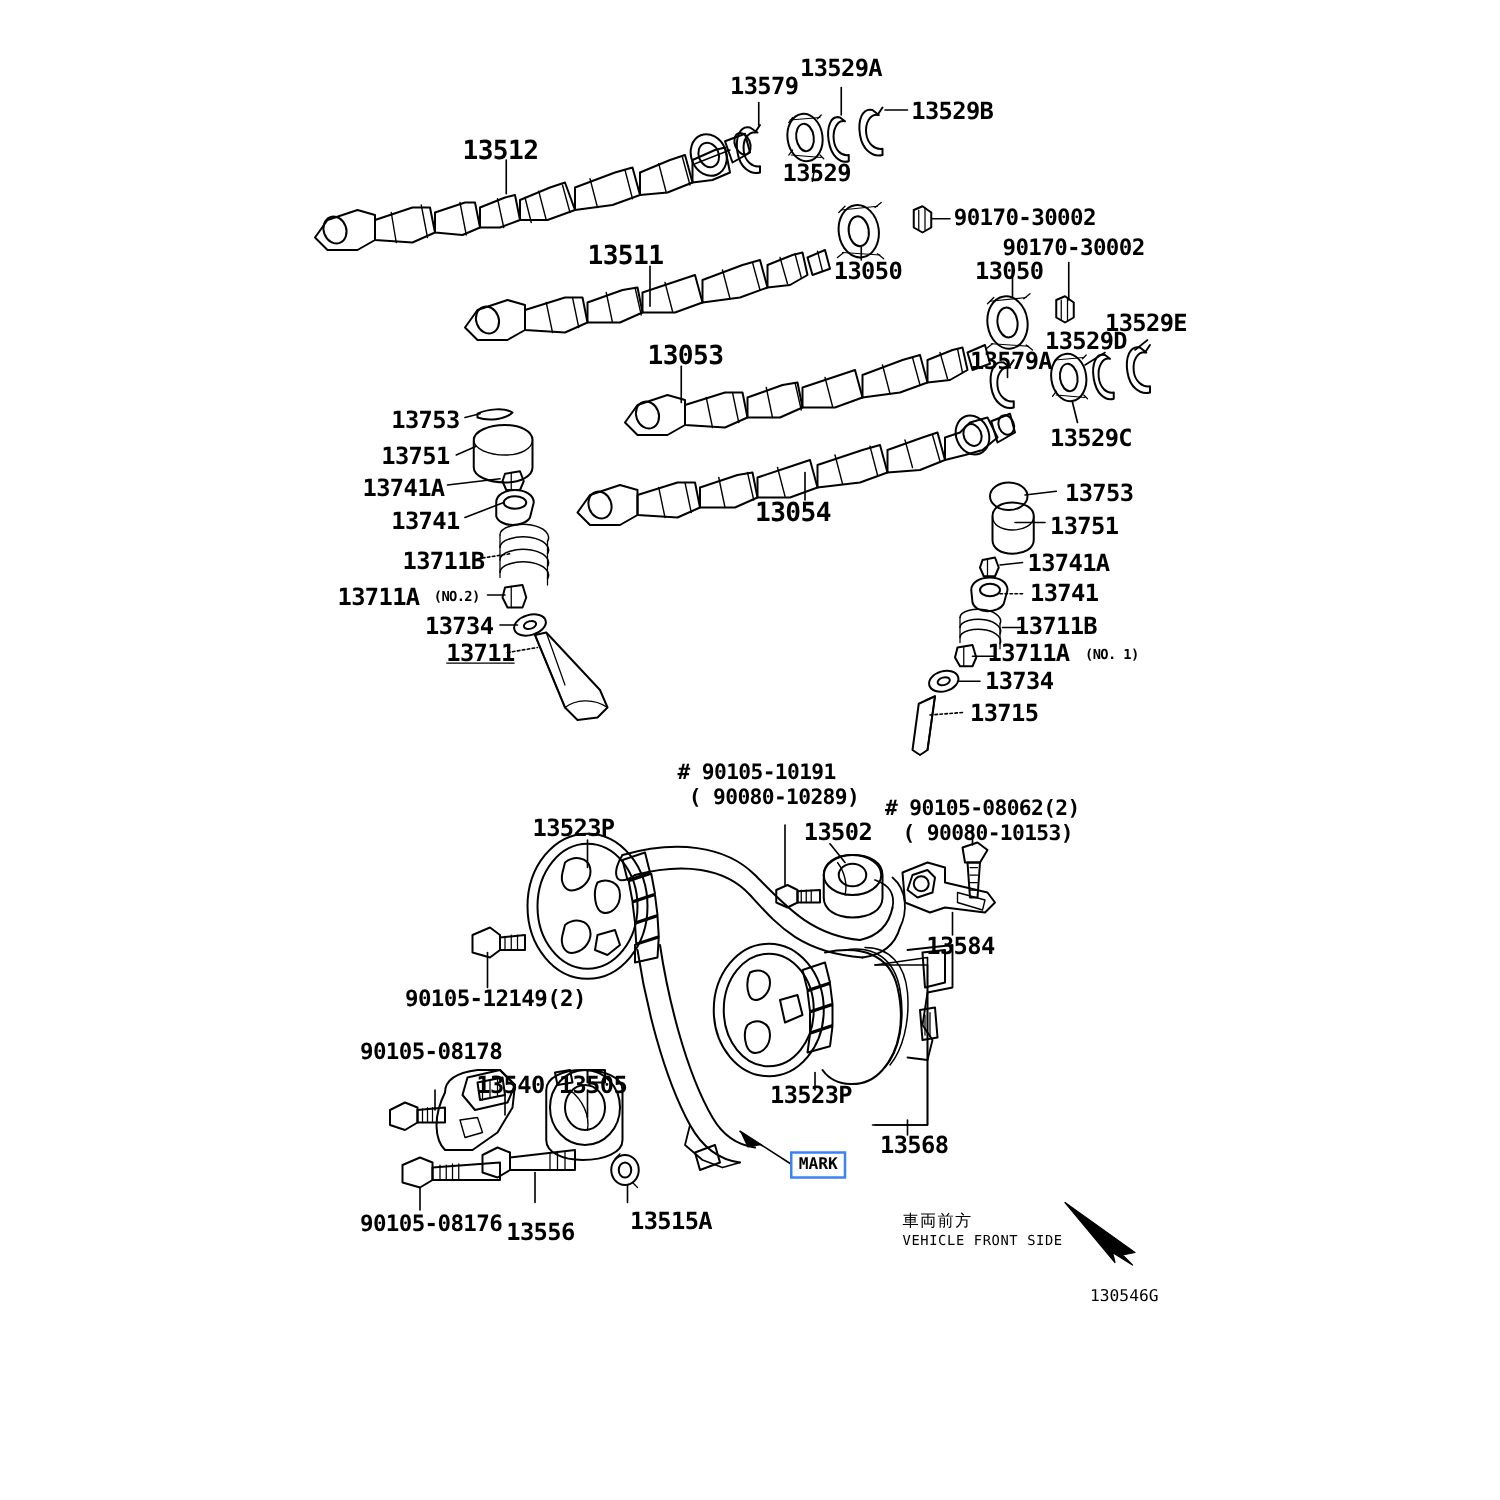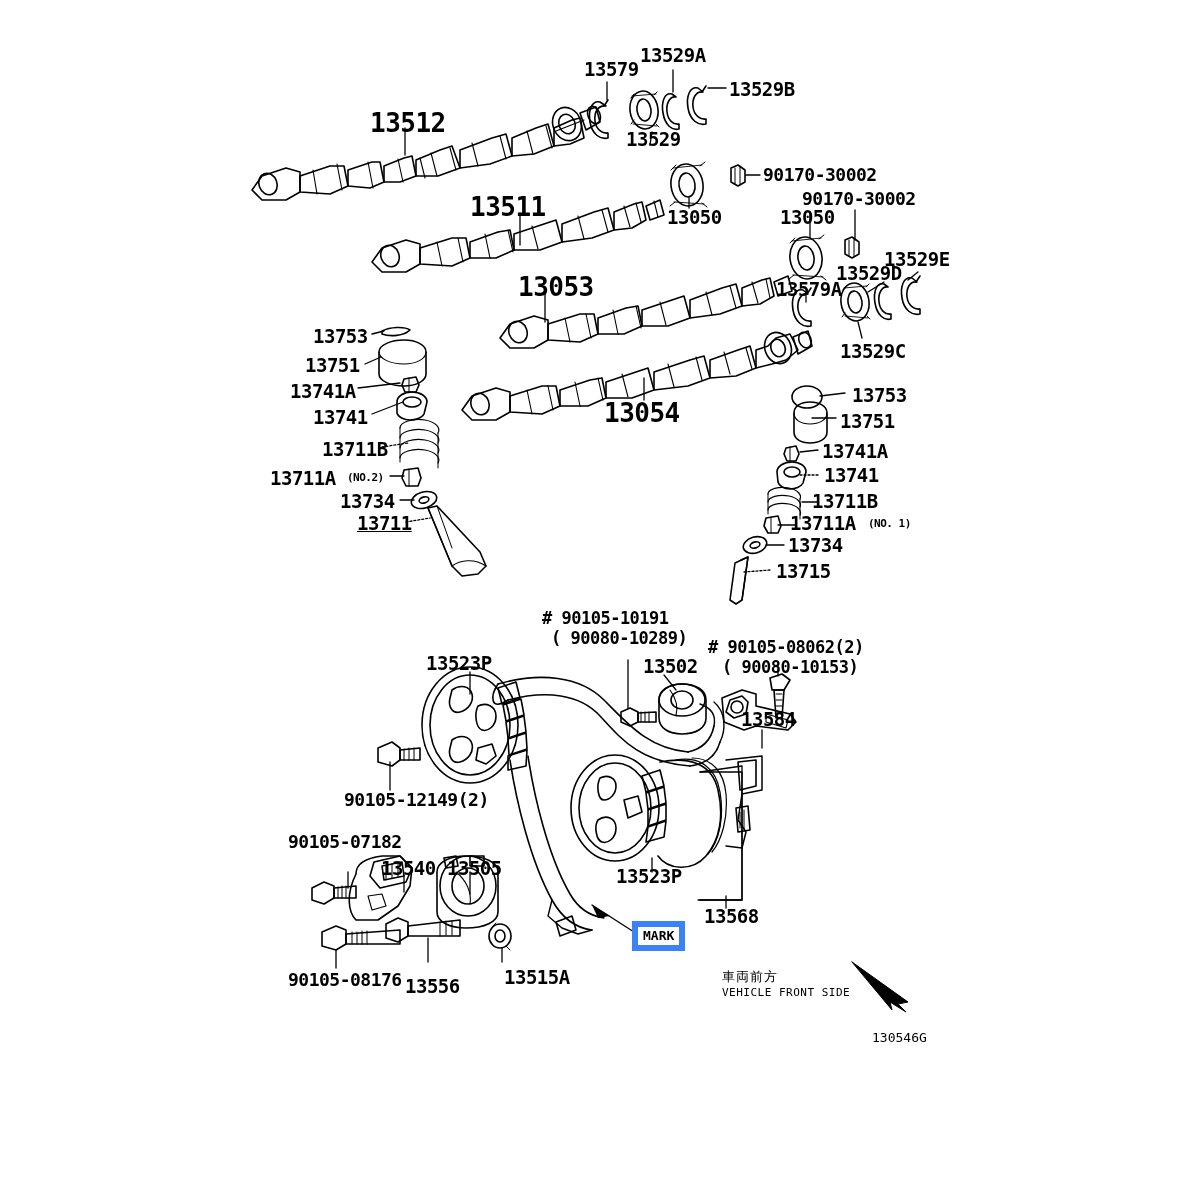--- a/index.html
+++ b/index.html
@@ -4,31 +4,31 @@
 <style>
   html,body{margin:0;padding:0;background:#ffffff;}
   body{width:1200px;height:1200px;font-family:"DejaVu Sans Mono",monospace;overflow:hidden;}
   #page{position:relative;width:1200px;height:1200px;background:#fff;}
 
   .diagram{position:absolute;left:0;top:0;width:1200px;height:1075px;}
   .diagram svg{position:absolute;left:0;top:0;}
 
   .lbl{position:absolute;white-space:nowrap;color:#000;
        font-family:"DejaVu Sans Mono",monospace;font-weight:700;letter-spacing:-0.5px;}
-  .s20{font-size:26px;}
+  .s20{font-size:21px;}
   .s19{font-size:19px;}
   .s18{font-size:18px;text-align:right;}
   .s17{font-size:17px;}
   .sub{font-size:11px;font-weight:700;letter-spacing:-0.5px;}
 
   .jp{font-family:"DejaVu Sans",sans-serif;font-size:13px;font-weight:400;letter-spacing:1px;}
   .en{font-family:"DejaVu Sans Mono",monospace;font-size:11px;font-weight:400;letter-spacing:0.5px;}
   .code{font-family:"DejaVu Sans Mono",monospace;font-size:13px;font-weight:400;letter-spacing:0px;}
 
-  .markbox{position:absolute;border:6px solid #3b82f6;padding:1px 5px 2px 5px;
+  .markbox{position:absolute;border:2px solid #3b82f6;padding:1px 5px 2px 5px;
            font-family:"DejaVu Sans Mono",monospace;font-size:13px;font-weight:700;background:#fff;}
 
   
   .footer{position:absolute;left:0;top:1075px;width:1200px;height:125px;background:#fff;}
 </style>
 </head>
 <body>
 
 <div id="page">
 
@@ -432,33 +432,33 @@
   <div class="lbl s19" style="left:824px;top:464px;">13741</div>
   <div class="lbl s19" style="left:812px;top:490px;">13711B</div>
   <div class="lbl s19" style="left:790px;top:512px;">13711A</div>
   <div class="lbl sub" style="left:868px;top:517px;">(NO. 1)</div>
   <div class="lbl s19" style="left:788px;top:534px;">13734</div>
   <div class="lbl s19" style="left:776px;top:560px;">13715</div>
 
   <div class="lbl s19" style="left:426px;top:652px;">13523P</div>
   <div class="lbl s19" style="left:616px;top:865px;">13523P</div>
   <div class="lbl s19" style="left:643px;top:655px;">13502</div>
-  <div class="lbl s19" style="left:741px;top:708px;text-align:center;">13584</div>
+  <div class="lbl s19" style="left:741px;top:746px;text-align:center;">13584</div>
   <div class="lbl s19" style="left:704px;top:905px;">13568</div>
   <div class="lbl s19" style="left:381px;top:857px;">13540</div>
   <div class="lbl s19" style="left:447px;top:857px;">13505</div>
   <div class="lbl s19" style="left:405px;top:975px;">13556</div>
   <div class="lbl s19" style="left:504px;top:966px;">13515A</div>
 
   <div class="lbl s17" style="left:542px;top:608px;"># 90105-10191</div>
   <div class="lbl s17" style="left:551px;top:628px;">( 90080-10289)</div>
   <div class="lbl s17" style="left:708px;top:637px;"># 90105-08062(2)</div>
   <div class="lbl s17" style="left:722px;top:657px;">( 90080-10153)</div>
-  <div class="lbl s18" style="left:344px;top:789px;">90105-12149(2)</div>
-  <div class="lbl s18" style="left:288px;top:831px;">90105-07182</div>
+  <div class="lbl s18" style="left:324px;top:789px;">90105-12149(2)</div>
+  <div class="lbl s18" style="left:288px;top:831px;">90105-08178</div>
   <div class="lbl s18" style="left:288px;top:969px;">90105-08176</div>
 
   <div class="markbox" style="left:632px;top:921px;">MARK</div>
 
   <div class="lbl jp" style="left:722px;top:968px;font-weight:400;">車両前方</div>
   <div class="lbl en" style="left:722px;top:986px;font-weight:400;">VEHICLE FRONT SIDE</div>
 
   <div class="lbl code" style="left:872px;top:1030px;font-weight:400;">130546G</div>
 
   <div class="footer">

